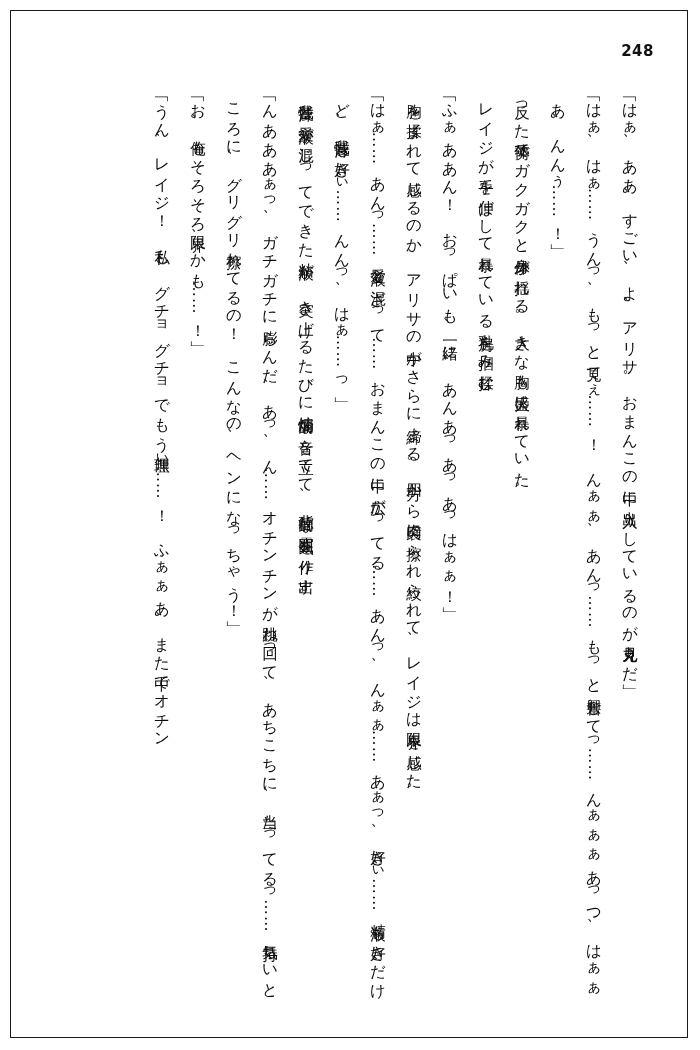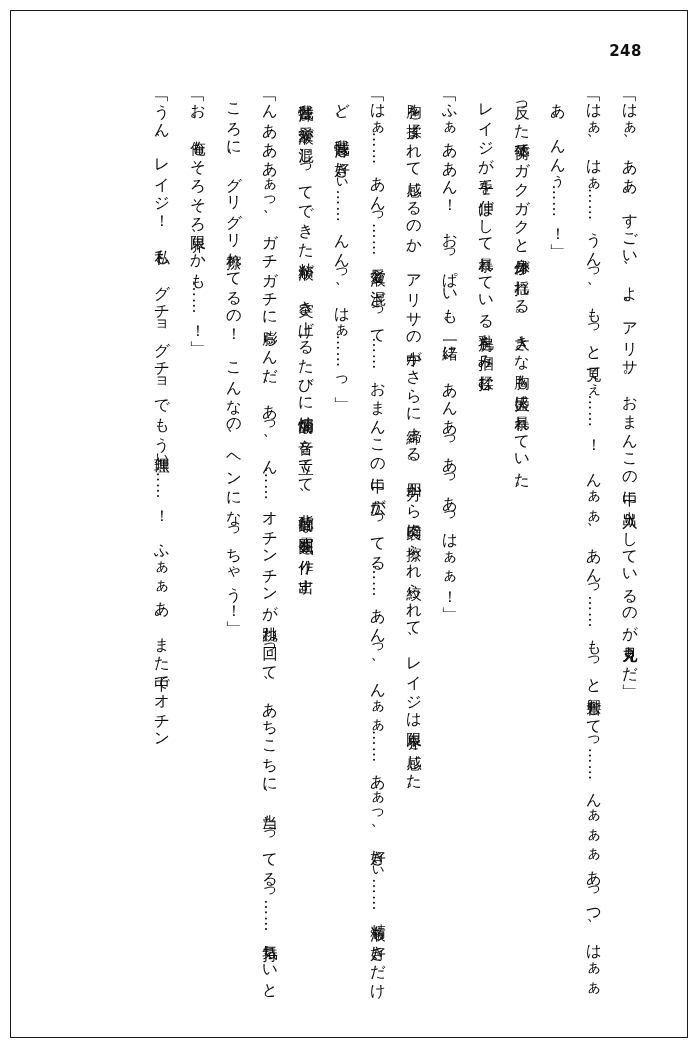--- a/index.html
+++ b/index.html
@@ -19,21 +19,21 @@
     position: absolute;
     left: 10px;
     top: 10px;
     width: 678px;
     height: 1028px;
     border: 1px solid #1a1a1a;
     box-sizing: border-box;
   }
   .folio {
     position: absolute;
-    right: 58px;
+    right: 46px;
     top: 42px;
     font-family: "DejaVu Sans", "Liberation Sans", sans-serif;
     font-size: 15px;
     font-weight: bold;
     color: #111111;
     letter-spacing: 0.5px;
   }
   .text-block {
     position: absolute;
     right: 52px;

